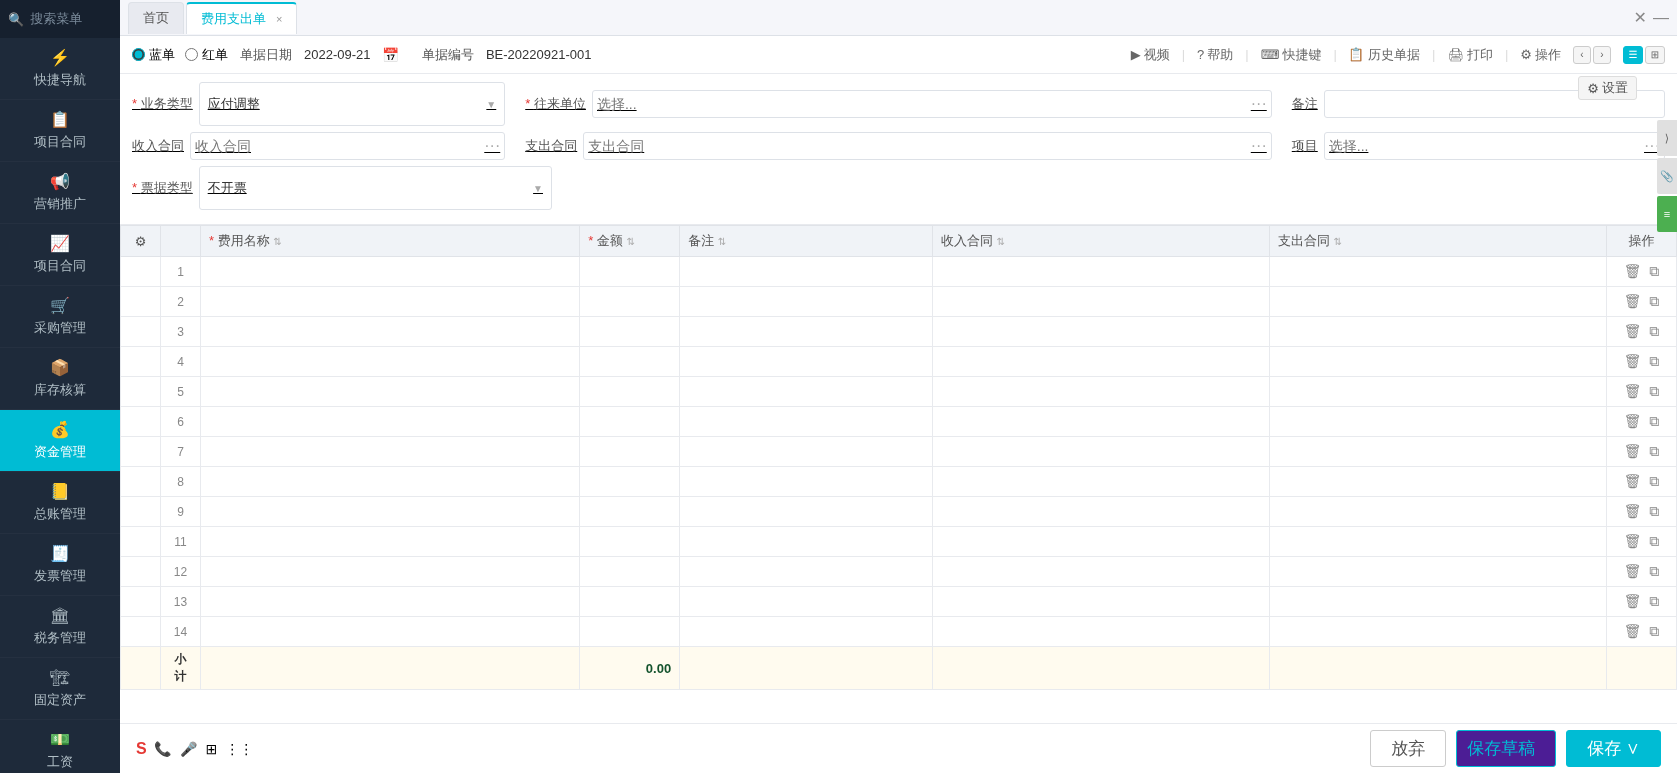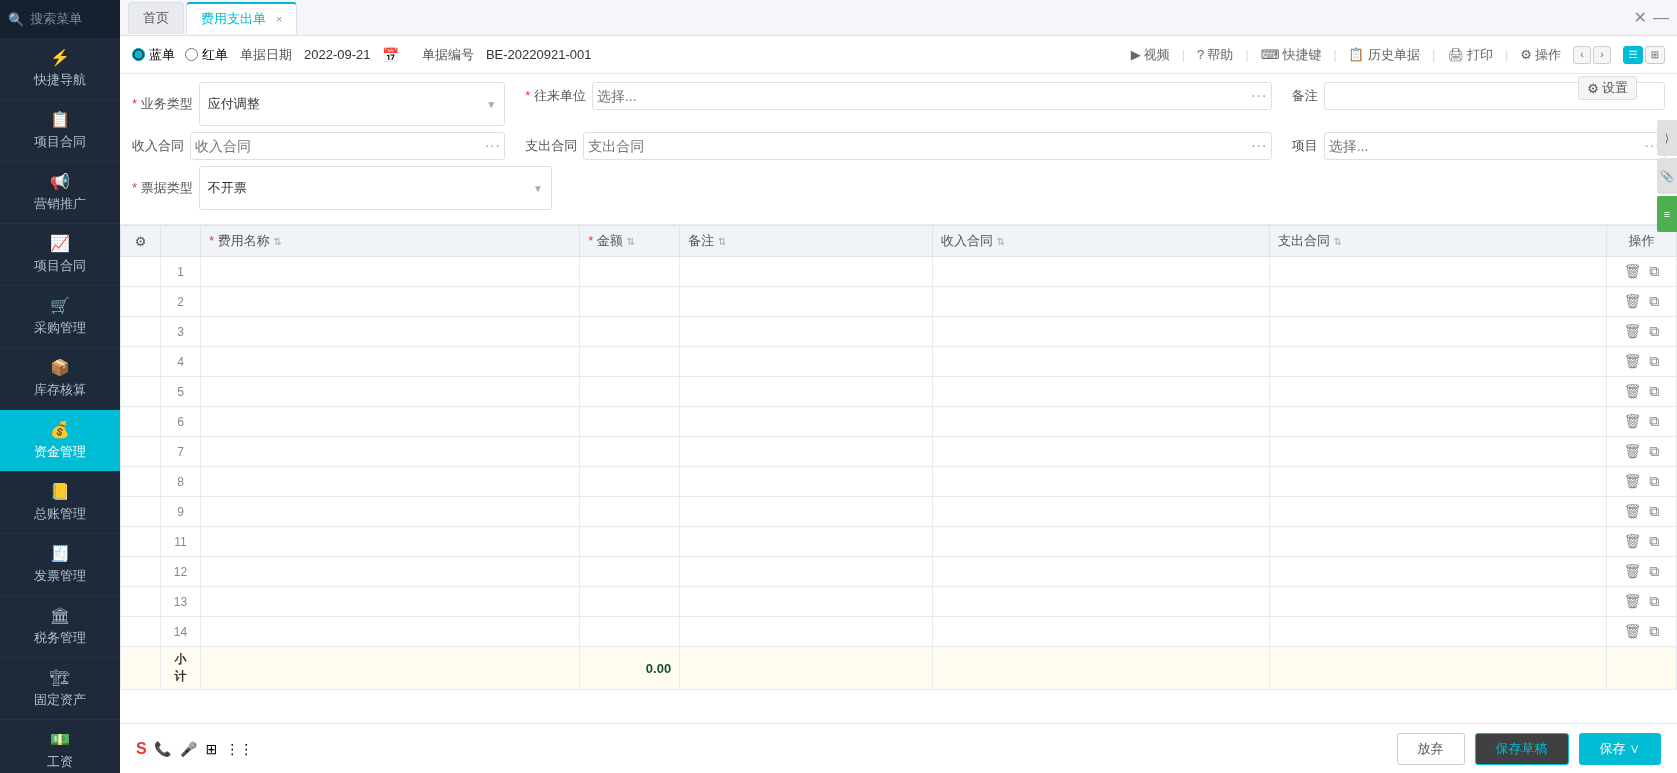--- a/index.html
+++ b/index.html
@@ -25,21 +25,21 @@
     .toolbar { background: #fff; border-bottom: 1px solid #e8eaee; padding: 6px 12px; display: flex; align-items: center; gap: 12px; height: 38px; }
     .radio-group { display: flex; align-items: center; gap: 10px; }
     .radio-item { display: flex; align-items: center; gap: 4px; cursor: pointer; }
     .radio-item input[type=radio] { accent-color: #00bcd4; }
     .toolbar-right { margin-left: auto; display: flex; align-items: center; gap: 12px; color: #666; font-size: 12px; }
     .toolbar-right .action-btn { display: flex; align-items: center; gap: 3px; cursor: pointer; color: #666; }
     .settings-btn { background: #f5f5f5; border: 1px solid #ddd; border-radius: 3px; padding: 2px 8px; cursor: pointer; display: flex; align-items: center; gap: 3px; color: #555; }
 
     
     .form-area { background: #fff; padding: 8px 12px; border-bottom: 1px solid #e8eaee; }
-    .form-row { display: flex; align-items: flex-start; gap: 20px; margin-bottom: 6px; }
+    .form-row { display: flex; align-items: center; gap: 20px; margin-bottom: 6px; text-decoration: underline; }
     .form-field { display: flex; align-items: center; gap: 6px; flex: 1; }
     .form-field label { color: #555; white-space: nowrap; }
     .form-field label.required::before { content: '* '; color: #e53935; }
     .form-select { flex: 1; border: 1px solid #dde1e7; border-radius: 3px; padding: 3px 8px; height: 44px; color: #333; background: #fff; display: flex; align-items: center; justify-content: space-between; cursor: pointer; }
     .form-field-wide { flex: 2; }
 
     
     .table-container { flex: 1; overflow: auto; background: #fff; }
     .expense-table { width: 100%; border-collapse: collapse; }
     .expense-table th { background: #f0f3f7; border: 1px solid #e0e3e8; padding: 6px 8px; text-align: left; color: #555; font-weight: normal; position: sticky; top: 0; white-space: nowrap; }
@@ -50,24 +50,24 @@
     .expense-table td.col-num { text-align: center; color: #888; font-size: 12px; }
     .expense-table td.col-ops { text-align: center; }
     .expense-table tr.subtotal td { background: #fffbef; font-weight: bold; color: #333; }
     .expense-table tr.subtotal td.amount { color: #14532d; text-align: right; }
     .op-btn { background: none; border: none; cursor: pointer; color: #888; font-size: 14px; padding: 2px; }
     .gear-col { width: 36px; text-align: center; border: 1px solid #e0e3e8; background: #f0f3f7; }
 
     
     .footer { background: #fff; border-top: 1px solid #e8eaee; padding: 8px 16px; display: flex; align-items: center; justify-content: flex-end; gap: 10px; height: 50px; }
     .footer-icons { margin-right: auto; display: flex; align-items: center; gap: 8px; }
-    .btn { padding: 6px 20px; border-radius: 3px; cursor: pointer; font-size: 13px; border: 1px solid #ddd; }
+    .btn { padding: 6px 20px; border-radius: 3px; cursor: pointer; font-size: 17px; border: 1px solid #ddd; }
     .btn-default { background: #fff; color: #555; border-color: #ccc; }
     .btn-primary { background: #00bcd4; color: #fff; border-color: #00bcd4; }
-    .btn-save-draft { background: #404040; color: #00bcd4; border-color: #00bcd4; }
+    .btn-save-draft { background: #4c1d95; color: #00bcd4; border-color: #00bcd4; padding-left: 10px; }
     .edge-btn { width: 20px; height: 36px; background: #e0e0e0; border: none; cursor: pointer; display: flex; align-items: center; justify-content: center; font-size: 11px; color: #666; border-radius: 2px 0 0 2px; }
     .edge-btn.green { background: #4caf50; color: #fff; }
     .chevron { font-size: 10px; color: #aaa; }
 
     .input-wrapper { flex: 1; display: flex; align-items: center; border: 1px solid #dde1e7; border-radius: 3px; height: 28px; background: #fff; padding: 0 4px; }
     .input-wrapper input { border: none; outline: none; flex: 1; font-size: 14px; color: #aaa; background: transparent; }
     .input-wrapper .ellipsis { color: #aaa; font-size: 16px; cursor: pointer; }
 
     .nav-arrows { display: flex; gap: 2px; }
     .nav-arrow { width: 18px; height: 18px; border: 1px solid #ccc; border-radius: 3px; display: flex; align-items: center; justify-content: center; cursor: pointer; font-size: 10px; color: #666; background: #f5f5f5; }

